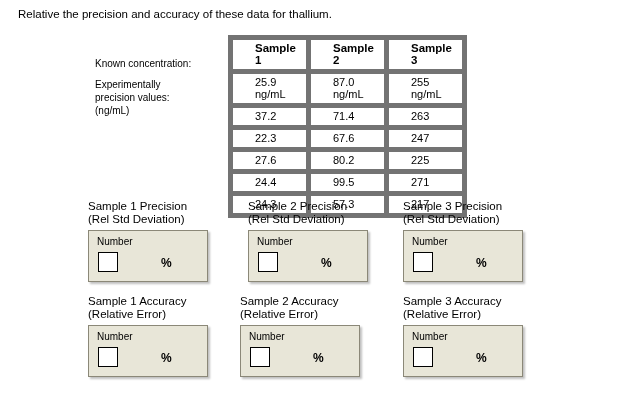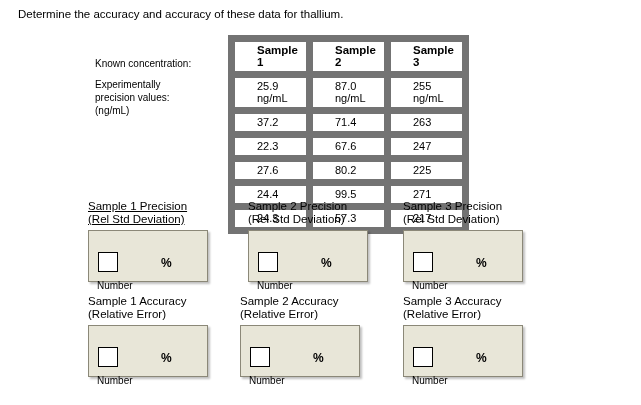--- a/index.html
+++ b/index.html
@@ -34,21 +34,21 @@
   .table-wrap {
     position: absolute;
     left: 228px;
     top: 35px;
   }
   table.data {
     border-collapse: collapse;
     font-size: 11px;
   }
   table.data th, table.data td {
-    border: 7px solid #737373;
+    border: 5px solid #737373;
     padding: 2px 5px 3px 22px;
     text-align: left;
     font-weight: normal;
     height: 15px;
     box-sizing: border-box;
     background: #ffffff;
   }
   table.data th {
     font-weight: bold;
     font-size: 11.5px;
@@ -93,54 +93,53 @@
     box-shadow: 2px 2px 2px rgba(0,0,0,0.25);
     position: relative;
     box-sizing: border-box;
   }
   .ans-card .caption {
     position: absolute;
     left: 8px;
     top: 5px;
     font-size: 10px;
     color: #000;
-    margin-top: 44px;
   }
   .ans-card .inp {
     position: absolute;
     left: 9px;
     top: 21px;
     width: 20px;
     height: 20px;
     background: #ffffff;
     border: 1px solid #000000;
     box-sizing: border-box;
   }
   .ans-card .pct {
     position: absolute;
     left: 72px;
     top: 25px;
     font-size: 12px;
     font-weight: bold;
   }
 
   
-  #blk-p1 { left: 88px;  top: 200px; text-decoration: underline; }
+  #blk-p1 { left: 88px;  top: 200px; }
   #blk-p2 { left: 248px; top: 200px; }
   #blk-p3 { left: 403px; top: 200px; }
   #blk-a1 { left: 88px;  top: 295px; }
   #blk-a2 { left: 240px; top: 295px; }
   #blk-a3 { left: 403px; top: 295px; }
 </style>
 </head>
 <body>
 
 <div id="page">
 
-  <div class="prompt">Determine the accuracy and accuracy of these data for thallium.</div>
+  <div class="prompt">Relative the precision and accuracy of these data for thallium.</div>
 
   <div class="row-label" id="label-known">Known concentration:</div>
   <div class="row-label" id="label-exp">Experimentally
 precision values:
 (ng/mL)</div>
 
   <div class="table-wrap">
     <table class="data">
       <thead>
         <tr>

